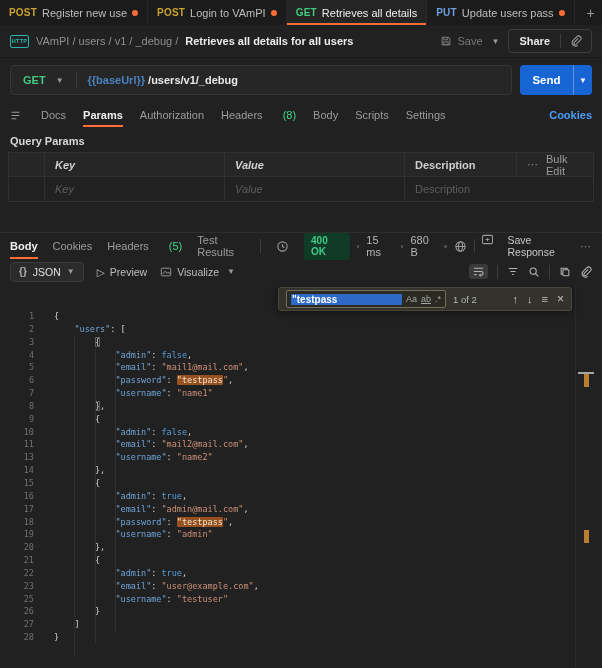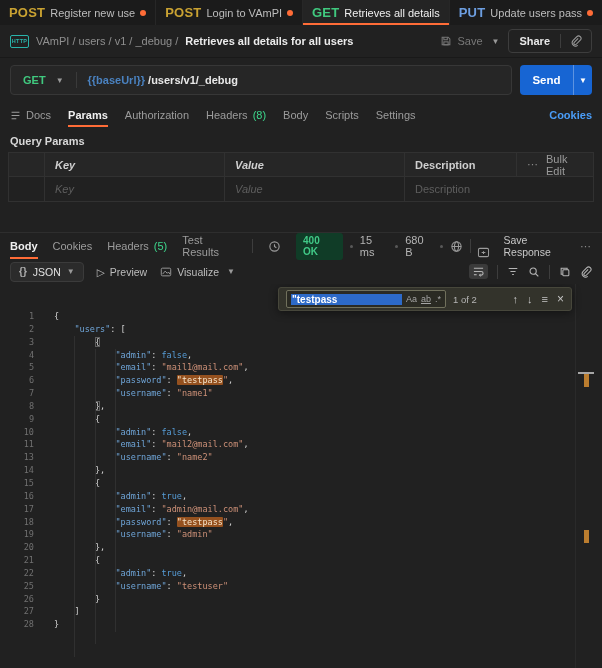--- a/index.html
+++ b/index.html
@@ -9,21 +9,21 @@
     font-family:"Liberation Sans", sans-serif;
     font-size:11px; overflow:hidden;
     display:flex; flex-direction:column; position:relative;
   }
   svg { display:block; }
 
   
   .tabbar { height:25px; background:#1b1b1b; display:flex; align-items:stretch; flex-shrink:0; }
   .tab { display:flex; align-items:center; gap:5px; padding:0 9px; border-right:1px solid #272727;
          color:#bdbdbd; position:relative; cursor:default; white-space:nowrap; }
-  .tab .method { font-size:13px; font-weight:bold; letter-spacing:.2px; }
+  .tab .method { font-size:10px; font-weight:bold; letter-spacing:.2px; }
   .tab.active { background:#242424; color:#efefef; }
   .tab.active::after { content:""; position:absolute; left:0; right:0; bottom:0; height:2px; background:var(--accent); }
   .dirty-dot { width:6px; height:6px; border-radius:50%; background:var(--accent); }
   .tab-actions { display:flex; align-items:center; gap:14px; padding:0 12px; color:#9a9a9a; }
   .plus { font-size:14px; line-height:1; }
   .chev { font-size:8px; color:#9a9a9a; }
 
   
   .header-row { height:33px; display:flex; align-items:center; gap:7px; padding:0 10px;
                 border-bottom:1px solid #191919; flex-shrink:0; }
@@ -50,21 +50,21 @@
   .url-var { color:#4a82c0; }
   .url-path { color:#e8e8e8; }
   .send-btn { width:72px; height:30px; background:var(--send-blue); border-radius:4px; display:flex;
               color:#fff; font-weight:bold; font-size:11.5px; overflow:hidden; flex-shrink:0; }
   .send-main { flex:1; display:flex; align-items:center; justify-content:center; }
   .send-chev { width:19px; border-left:1px solid rgba(255,255,255,.3); display:flex; align-items:center;
                justify-content:center; font-size:8px; color:#fff; }
 
   
   .req-tabs { height:24px; display:flex; align-items:stretch; gap:17px; padding:0 10px; flex-shrink:0; }
-  .rtab { display:flex; align-items:center; gap:5px; color:#9c9c9c; position:relative; }
+  .rtab { display:flex; align-items:center; gap:20px; color:#9c9c9c; position:relative; }
   .rtab.active { color:#f0f0f0; font-weight:600; }
   .rtab.active::after { content:""; position:absolute; left:0; right:0; bottom:0; height:2px; background:var(--accent); }
   .rtab .count { color:var(--count-green); }
   .cookies-link { margin-left:auto; align-self:center; color:var(--link-blue); font-weight:600; }
 
   
   .qp-title { height:14px; padding:8px 10px 0; color:#d8d8d8; font-weight:600; flex-shrink:0; }
   .qp-table { margin:11px 8px 0; border:1px solid #313131; flex-shrink:0; }
   .qp-row { display:flex; height:24px; align-items:stretch; }
   .qp-row.head { background:#262626; border-bottom:1px solid #313131; color:#cfcfcf; font-weight:600; }
@@ -81,21 +81,21 @@
   .h-divider { height:1px; background:#2e2e2e; flex-shrink:0; }
 
   
   .resp-tabs { height:26px; display:flex; align-items:stretch; gap:15px; padding:0 10px; flex-shrink:0; }
   .resp-right { margin-left:auto; display:flex; align-items:center; gap:7px; }
   .status-badge { background:var(--status-bg); color:var(--status-green); font-size:10px; font-weight:600;
                   padding:2.5px 7px; border-radius:3px; }
   .meta { font-size:11px; color:#b5b5b5; }
   .meta-dot { width:3px; height:3px; border-radius:50%; background:#585858; }
   .icon-g { color:#9c9c9c; display:flex; align-items:center; }
-  .save-resp { display:flex; align-items:flex-end; gap:13px; color:#c7c7c7; font-size:10.5px; }
+  .save-resp { display:flex; align-items:flex-start; gap:13px; color:#c7c7c7; font-size:10.5px; }
 
   
   .resp-toolbar { height:25px; display:flex; align-items:center; gap:13px; padding:0 10px; flex-shrink:0; }
   .json-btn { display:flex; align-items:center; gap:6px; height:20px; padding:0 8px; background:#2b2b2b;
               border:1px solid #3b3b3b; border-radius:4px; }
   .braces { color:#b0b0b0; font-size:10px; font-weight:bold; }
   .json-label { color:#e2e2e2; font-size:10.5px; }
   .tool-item { display:flex; align-items:center; gap:5px; color:#bdbdbd; font-size:10.5px; }
   .toolbar-right { margin-left:auto; display:flex; align-items:center; gap:9px; }
   .icon-btn { color:#b5b5b5; display:flex; align-items:center; }
@@ -473,20 +473,24 @@
       </div>
       <div class="code-line">
         <span class="ln">21</span>
         <span class="lc"><span class="t-p">        {</span></span>
       </div>
       <div class="code-line">
         <span class="ln">22</span>
         <span class="lc"><span class="t-p">            </span><span class="t-k">"admin"</span><span class="t-p">: </span><span class="t-b">true</span><span class="t-p">,</span></span>
       </div>
       <div class="code-line">
+        <span class="ln">23</span>
+        <span class="lc"><span class="t-p">            </span><span class="t-k">"email"</span><span class="t-p">: </span><span class="t-s">"user@example.com"</span><span class="t-p">,</span></span>
+      </div>
+      <div class="code-line">
         <span class="ln">25</span>
         <span class="lc"><span class="t-p">            </span><span class="t-k">"username"</span><span class="t-p">: </span><span class="t-s">"testuser"</span></span>
       </div>
       <div class="code-line">
         <span class="ln">26</span>
         <span class="lc"><span class="t-p">        }</span></span>
       </div>
       <div class="code-line">
         <span class="ln">27</span>
         <span class="lc"><span class="t-p">    ]</span></span>

